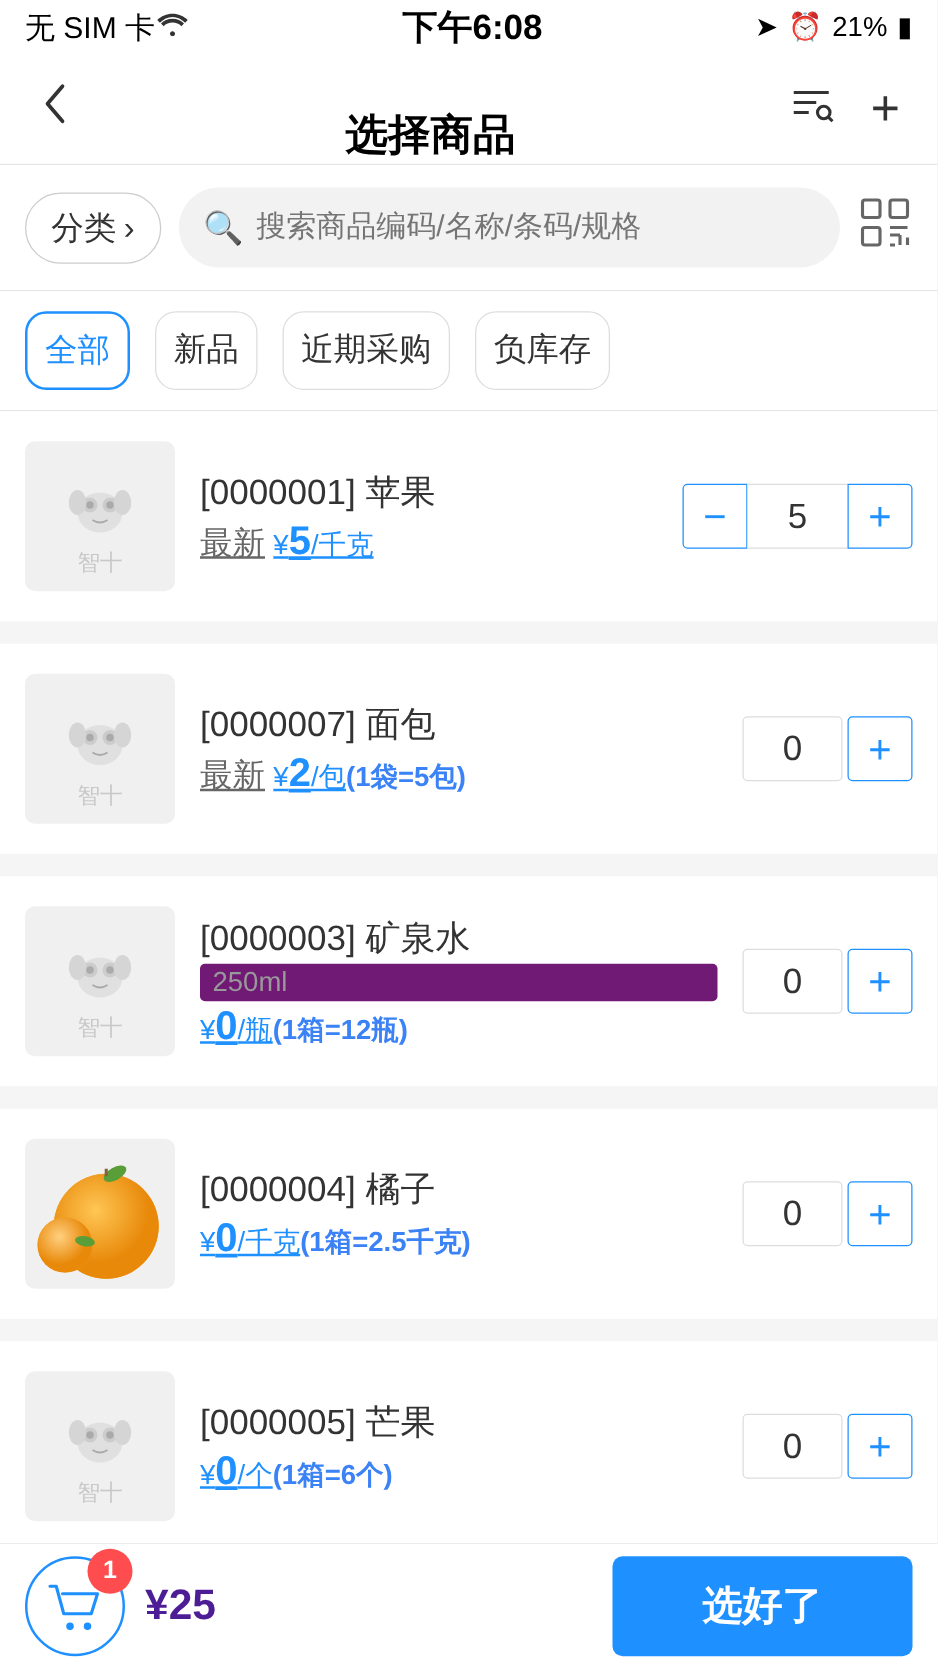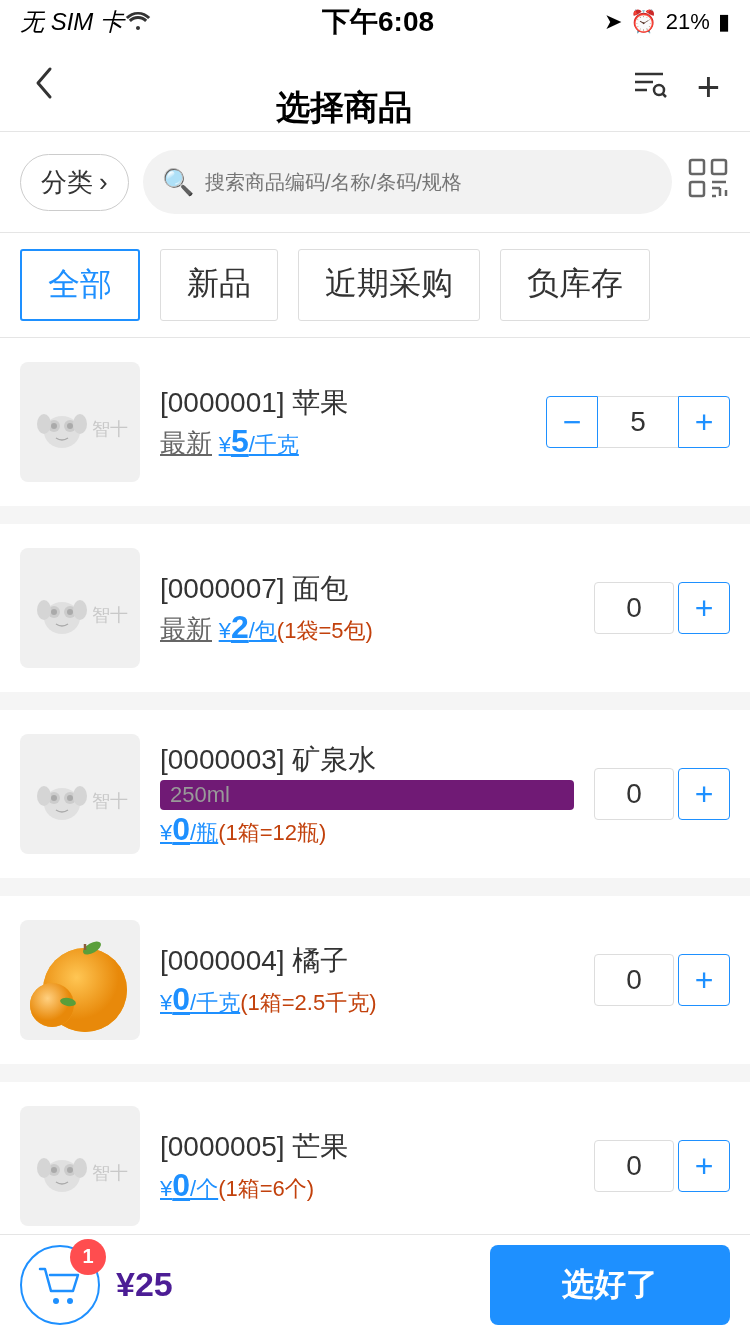--- a/index.html
+++ b/index.html
@@ -16,21 +16,21 @@
     .status-bar {
       background: #fff;
       height: 44px;
       display: flex;
       align-items: center;
       justify-content: space-between;
       padding: 0 20px;
       font-size: 24px;
       font-weight: 500;
     }
-    .status-left { display: flex; align-items: center; gap: 0; font-style: italic; }
+    .status-left { display: flex; align-items: center; gap: 0; }
     .status-center { font-size: 28px; font-weight: 600; }
     .status-right { display: flex; align-items: center; gap: 8px; font-size: 22px; }
     
     .nav-bar {
       background: #fff;
       height: 88px;
       display: flex;
       align-items: center;
       justify-content: space-between;
       padding: 0 30px;
@@ -87,23 +87,23 @@
     }
     
     .tab-row {
       background: #fff;
       display: flex;
       padding: 16px 20px;
       gap: 20px;
       border-bottom: 1px solid #e5e5e5;
     }
     .tab-item {
-      padding: 12px 26px;
-      border-radius: 3px;
-      font-size: 32px;
+      padding: 12px 14px;
+      border-radius: 17px;
+      font-size: 26px;
       cursor: pointer;
       border: 1px solid #ddd;
       color: #333;
       background: #fff;
     }
     .tab-item.active {
       border: 2px solid #1e90ff;
       color: #1e90ff;
       background: #fff;
     }
@@ -126,20 +126,21 @@
       border-radius: 8px;
       background: #f0f0f0;
       display: flex;
       align-items: center;
       justify-content: center;
       flex-shrink: 0;
       overflow: hidden;
     }
     .owl-placeholder {
       display: flex;
+      flex-direction: column;
       align-items: center;
       justify-content: center;
       color: #ccc;
       font-size: 14px;
       width: 100%;
       height: 100%;
       margin-top: 12px;
     }
     .owl-svg {
       width: 60px;
@@ -165,21 +166,21 @@
       border-radius: 4px;
     }
     .product-price {
       font-size: 24px;
       color: #666;
     }
     .product-price .label { color: #666; font-size: 26px; text-decoration: underline; }
     .product-price .currency { color: #1e90ff; font-size: 22px; text-decoration: underline; }
     .product-price .amount { color: #1e90ff; font-size: 32px; font-weight: 600; text-decoration: underline; }
     .product-price .unit { color: #1e90ff; font-size: 22px; text-decoration: underline; }
-    .product-price .box-info { color: #c2410c; font-size: 22px; }
+    .product-price .box-info { color: #3b82f6; font-size: 22px; font-weight: bold; }
     .qty-control {
       display: flex;
       align-items: center;
       gap: 0;
       flex-shrink: 0;
     }
     .qty-btn {
       width: 52px;
       height: 52px;
       border: 1px solid #1e90ff;
@@ -345,21 +346,21 @@
   </div>
 </div>
 
 <div class="filter-row">
   <div class="category-btn">
     <span>分类</span>
     <span>›</span>
   </div>
   <div class="search-box">
     <span style="color:#999;font-size:26px;">🔍</span>
-    <input type="text" style="font-size: 20px; color: rgb(153, 153, 153); border: none; background: transparent; flex: 1 1 0%; outline: none;" placeholder="搜索商品编码/名称/条码/规格">
+    <input type="text" style="font-size: 24px; color: rgb(153, 153, 153); border: none; background: transparent; flex: 1 1 0%; outline: none;" placeholder="搜索商品编码/名称/条码/规格">
   </div>
   <span class="scan-icon">
     <svg width="44" height="44" viewBox="0 0 44 44">
       <rect x="4" y="4" width="14" height="14" rx="2" stroke="#666" stroke-width="2.5" fill="none"></rect>
       <rect x="4" y="26" width="14" height="14" rx="2" stroke="#666" stroke-width="2.5" fill="none"></rect>
       <rect x="26" y="4" width="14" height="14" rx="2" stroke="#666" stroke-width="2.5" fill="none"></rect>
       <line x1="26" y1="26" x2="40" y2="26" stroke="#666" stroke-width="2.5"></line>
       <line x1="26" y1="32" x2="34" y2="32" stroke="#666" stroke-width="2.5"></line>
       <line x1="34" y1="32" x2="34" y2="40" stroke="#666" stroke-width="2.5"></line>
       <line x1="40" y1="34" x2="40" y2="40" stroke="#666" stroke-width="2.5"></line>

